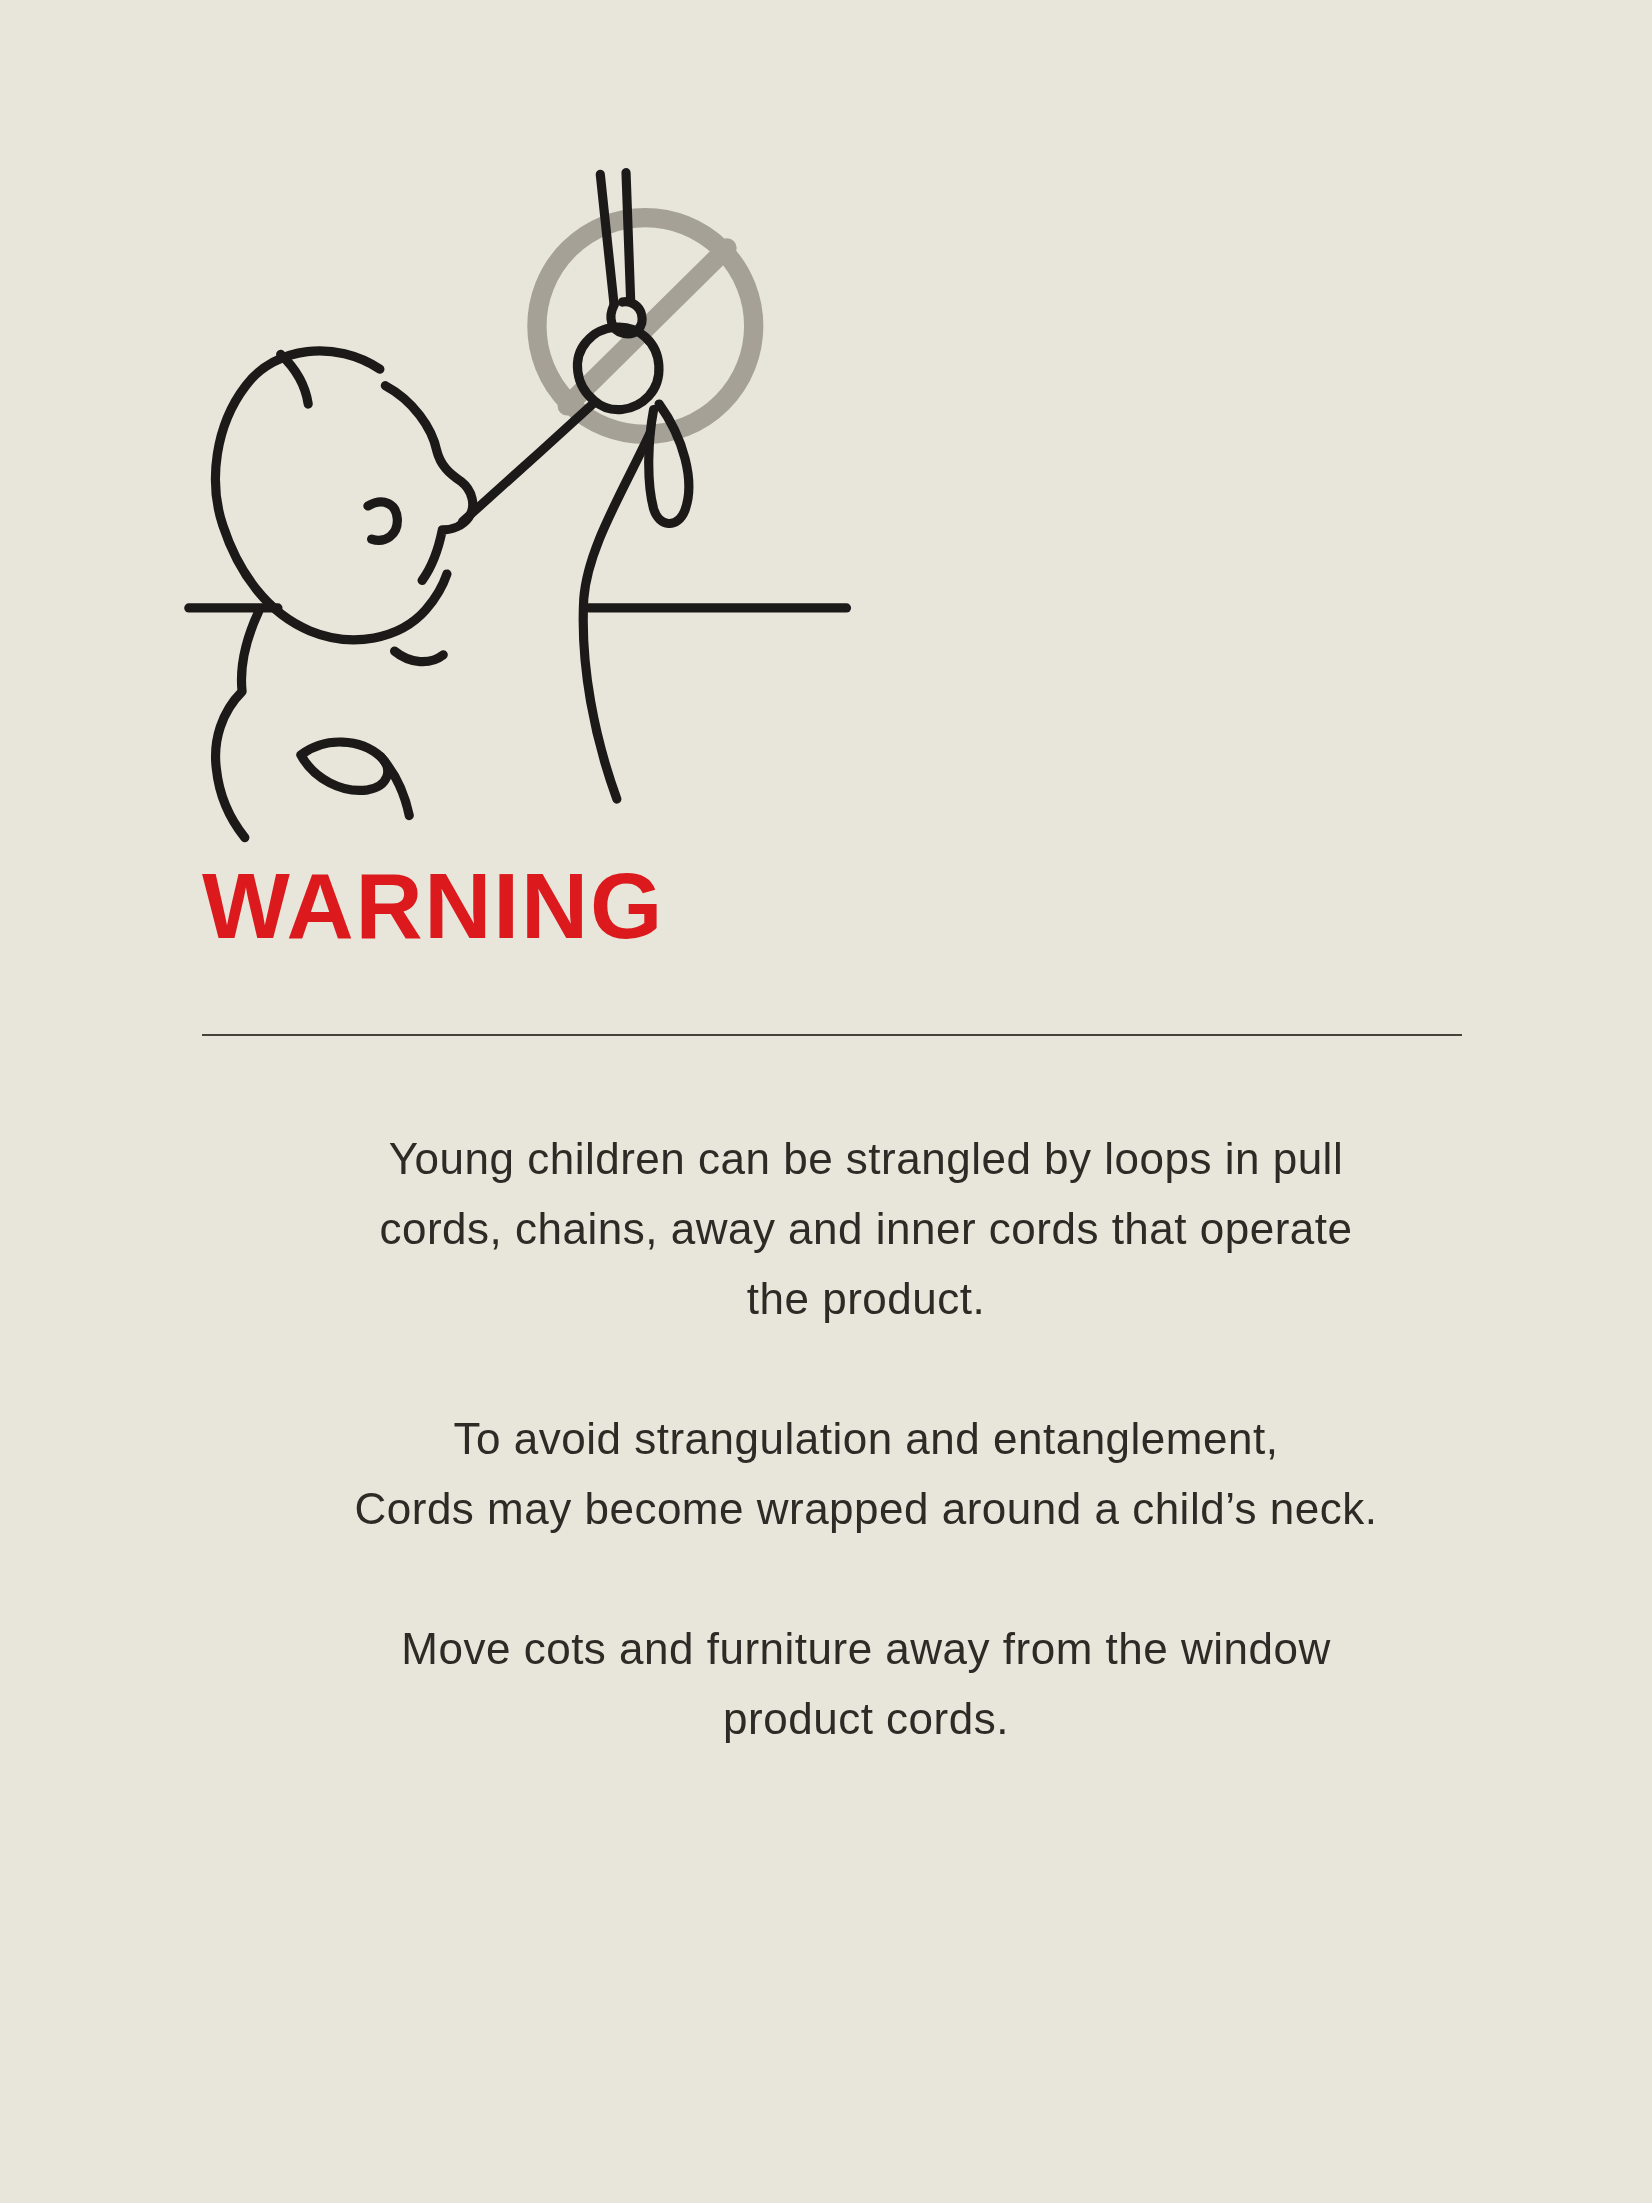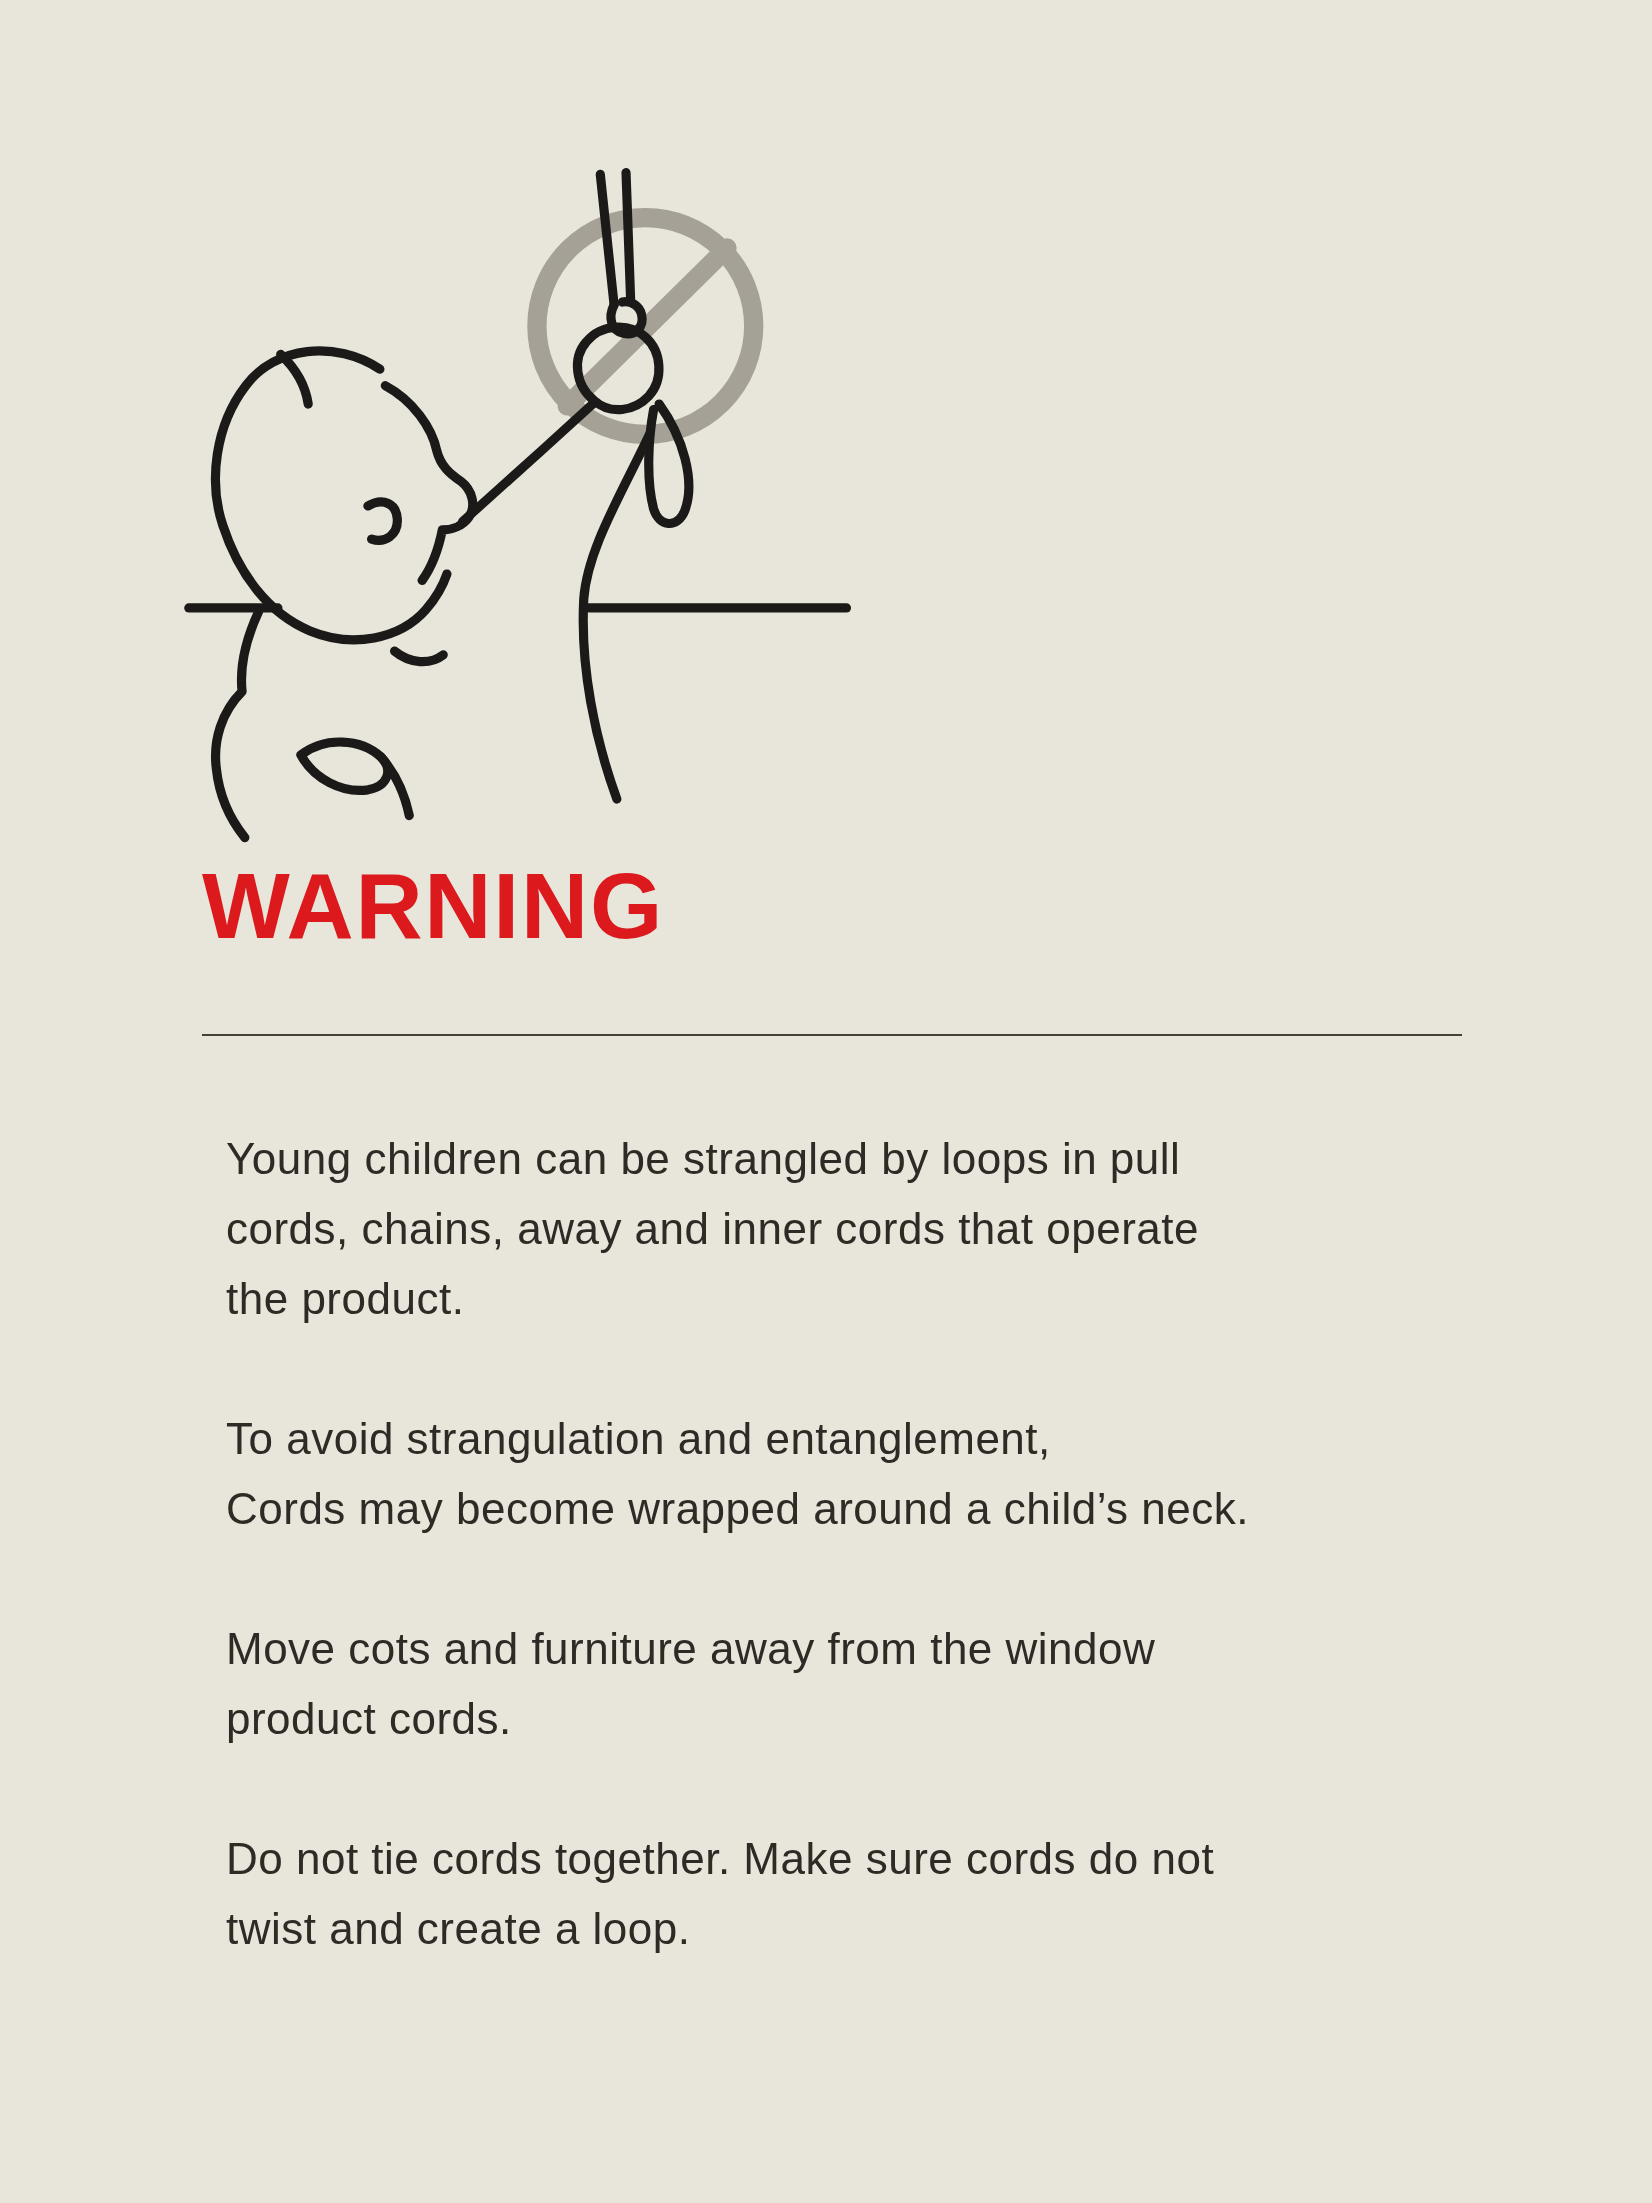--- a/index.html
+++ b/index.html
@@ -6,20 +6,21 @@
     margin: 0;
     padding: 0;
   }
   .page {
     position: relative;
     width: 1653px;
     height: 2204px;
     background: #e8e5da;
     overflow: hidden;
     font-family: "Liberation Sans", sans-serif;
+    text-align: center;
   }
   .illustration {
     position: absolute;
     left: 119px;
     top: 110px;
     width: 744px;
     height: 781px;
   }
   .illustration path, .illustration circle, .illustration line {
     fill: none;
@@ -124,20 +125,16 @@
       <div class="line">the product.</div>
     </div>
     <div class="para">
       <div class="line">To avoid strangulation and entanglement,</div>
       <div class="line">Cords may become wrapped around a child’s neck.</div>
     </div>
     <div class="para">
       <div class="line">Move cots and furniture away from the window</div>
       <div class="line">product cords.</div>
     </div>
-    <div class="para">
-      <div class="line">Do not tie cords together. Make sure cords do not</div>
-      <div class="line">twist and create a loop.</div>
-    </div>
   </div>
 
 </div>
 
 
 </body></html>

